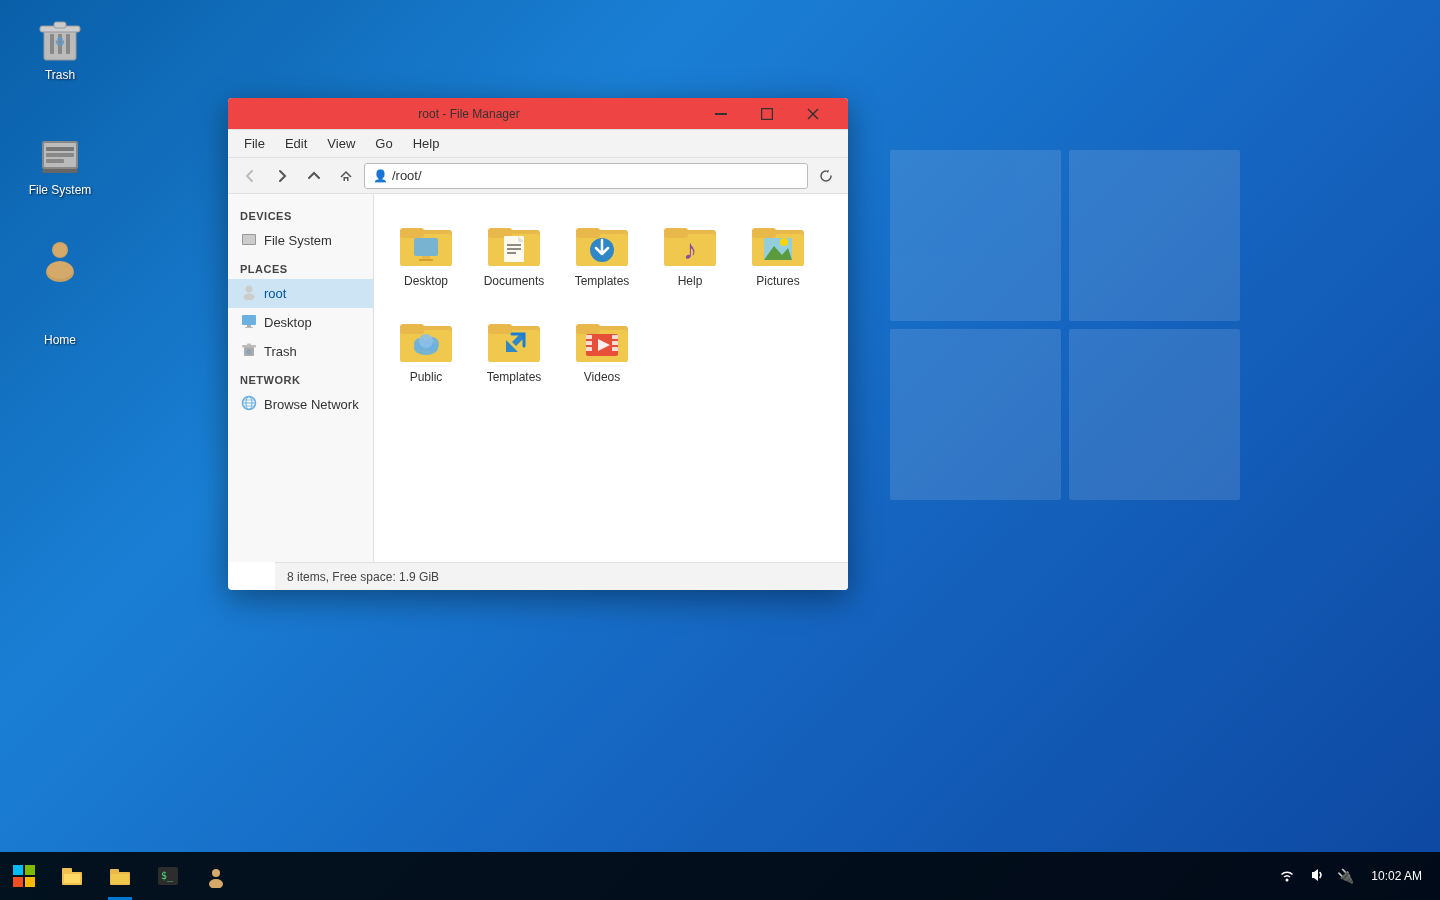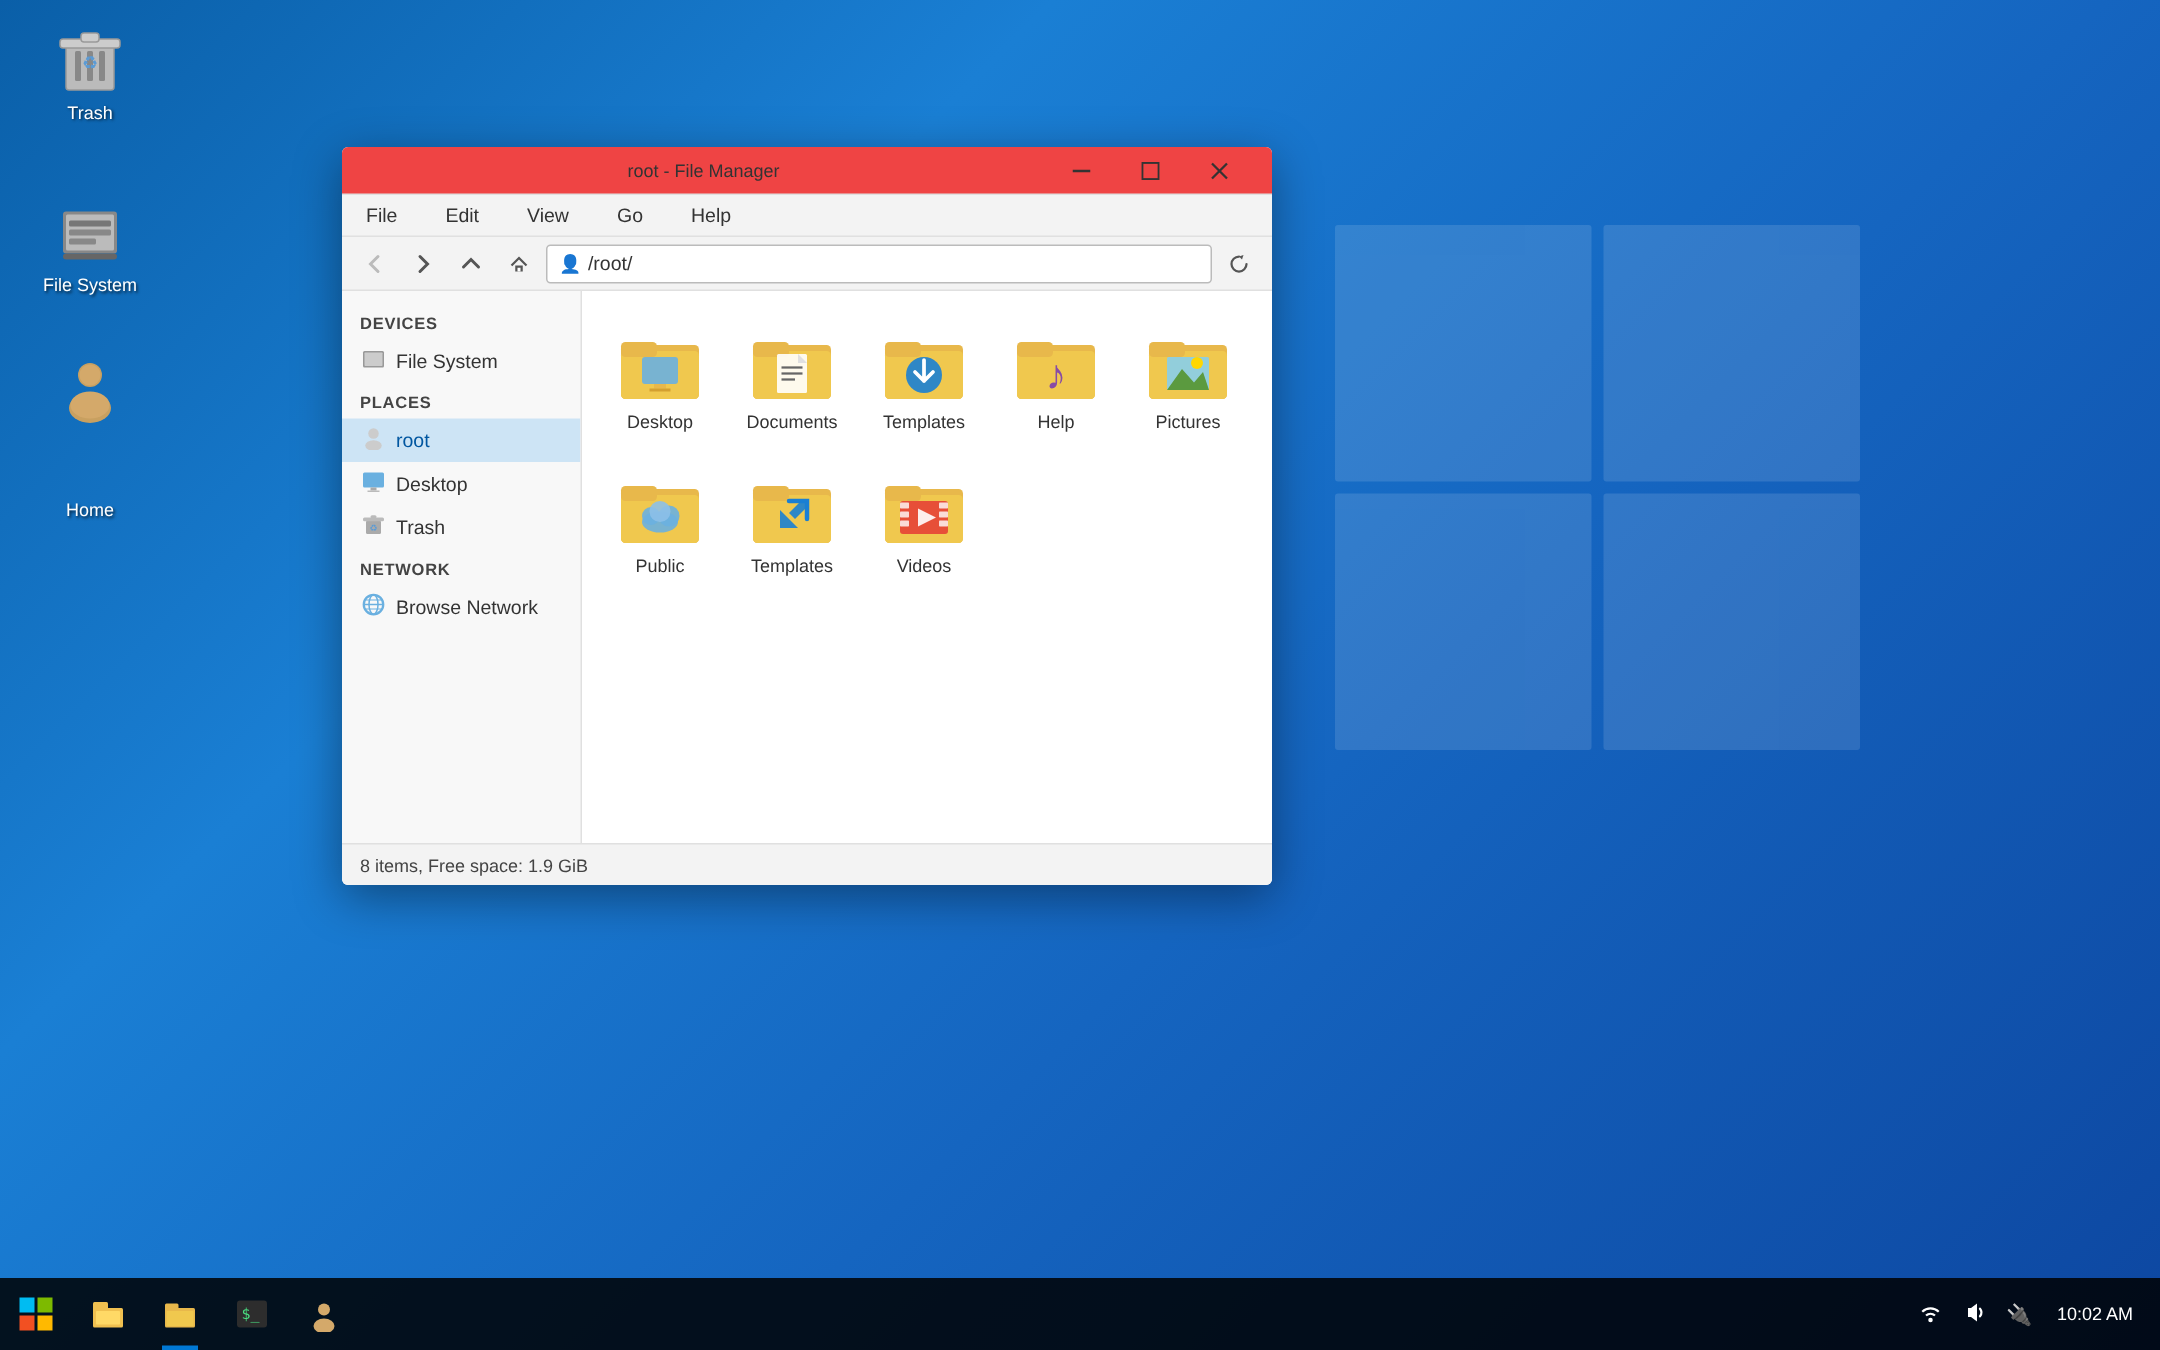--- a/index.html
+++ b/index.html
@@ -161,21 +161,21 @@
     }
 
     
     .menu-bar {
       height: 28px;
       background: #f3f3f3;
       display: flex;
       align-items: center;
       padding: 0 8px;
       border-bottom: 1px solid #e0e0e0;
-      gap: 16px;
+      gap: 4px;
     }
     .menu-item {
       padding: 4px 8px;
       font-size: 13px;
       color: #333;
       cursor: pointer;
       border-radius: 3px;
     }
 
     
@@ -225,21 +225,21 @@
     }
 
     
     .window-content {
       display: flex;
       height: calc(100% - 32px - 28px - 36px - 28px);
     }
 
     
     .sidebar {
-      width: 160px;
+      width: 146px;
       background: #f8f8f8;
       border-right: 1px solid #e0e0e0;
       overflow-y: auto;
       padding: 8px 0;
     }
     .sidebar-section-label {
       font-size: 11px;
       font-weight: 700;
       color: #444;
       padding: 8px 12px 4px;
@@ -296,20 +296,21 @@
     
     .status-bar {
       height: 28px;
       background: #f3f3f3;
       border-top: 1px solid #e0e0e0;
       display: flex;
       align-items: center;
       padding: 0 12px;
       font-size: 12px;
       color: #444;
+      margin-left: 47px;
     }
   </style>
 </head>
 <body>
 
 <div class="win-logo">
   <div class="win-logo-pane"></div>
   <div class="win-logo-pane"></div>
   <div class="win-logo-pane"></div>
   <div class="win-logo-pane"></div>

